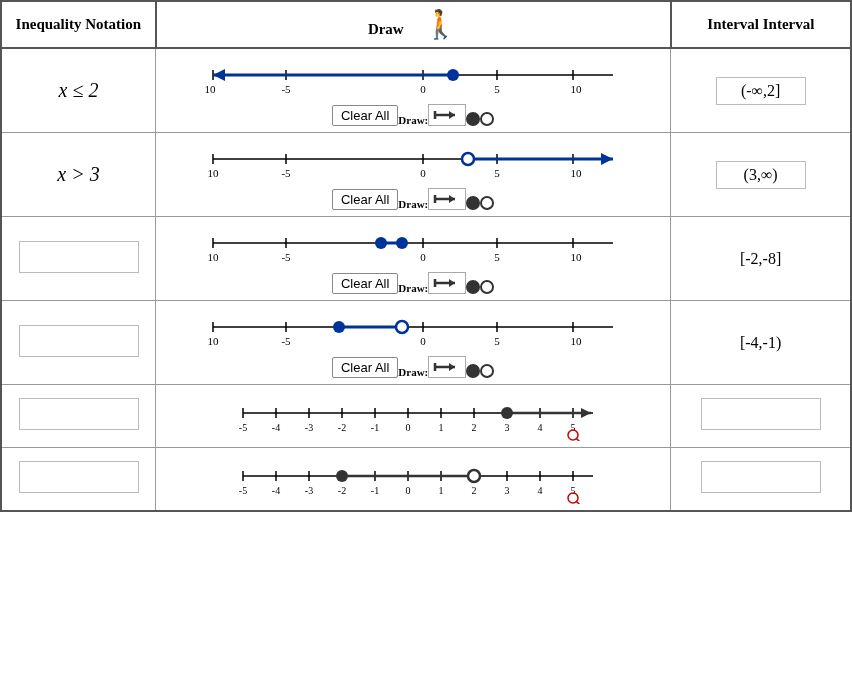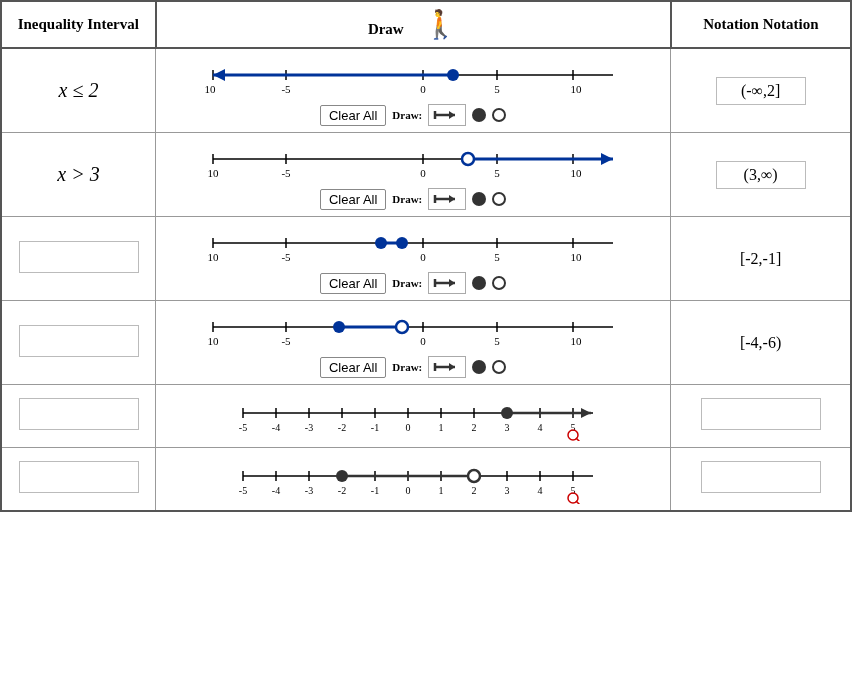--- a/index.html
+++ b/index.html
@@ -47,23 +47,22 @@
       text-align: center;
     }
 
     .row-ineq {
       font-size: 20px;
       font-style: italic;
     }
 
     .controls-row {
       display: flex;
-      align-items: center;
+      align-items: flex-end;
       justify-content: center;
-      gap: 6px;
       margin-top: 4px;
     }
 
     .clear-btn {
       background: #fff;
       border: 1px solid #888;
       padding: 2px 8px;
       font-size: 13px;
       cursor: pointer;
       border-radius: 2px;
@@ -137,26 +136,26 @@
     .header-graph {
       font-size: 22px;
     }
   </style>
 </head>
 <body>
 
 <table class="main-table">
   <thead>
     <tr class="header-row">
-      <th class="ineq-col">Inequality Interval</th>
+      <th class="ineq-col">Inequality Notation</th>
       <th class="graph-col header-graph">
         <span>Draw</span>
         <span style="margin-left:16px; font-size:28px;">🚶</span>
       </th>
-      <th class="interval-col">Notation Notation</th>
+      <th class="interval-col">Interval Interval</th>
     </tr>
   </thead>
   <tbody>
 
     <tr class="row-data">
       <td class="ineq-col">
         <span class="row-ineq">x ≤ 2</span>
       </td>
       <td class="cell-graph">
 
@@ -277,21 +276,21 @@
               <line x1="2" y1="8" x2="22" y2="8" stroke="#333" stroke-width="2.5"></line>
               <polygon points="22,8 16,4 16,12" fill="#333"></polygon>
               <line x1="2" y1="4" x2="2" y2="12" stroke="#333" stroke-width="2.5"></line>
             </svg>
           </span>
           <span class="dot-filled"></span>
           <span class="dot-open"></span>
         </div>
       </td>
       <td class="interval-col">
-        <span>[-2,-1]</span>
+        <span>[-2,-8]</span>
       </td>
     </tr>
 
     <tr class="row-data">
       <td class="ineq-col">
         <span class="ineq-empty-box"></span>
       </td>
       <td class="cell-graph">
         <div class="numline-wrap" style="height:45px;">
           <svg viewBox="0 0 420 45" xmlns="http://www.w3.org/2000/svg">
@@ -320,21 +319,21 @@
               <line x1="2" y1="8" x2="22" y2="8" stroke="#333" stroke-width="2.5"></line>
               <polygon points="22,8 16,4 16,12" fill="#333"></polygon>
               <line x1="2" y1="4" x2="2" y2="12" stroke="#333" stroke-width="2.5"></line>
             </svg>
           </span>
           <span class="dot-filled"></span>
           <span class="dot-open"></span>
         </div>
       </td>
       <td class="interval-col">
-        <span>[-4,-6)</span>
+        <span>[-4,-1)</span>
       </td>
     </tr>
 
     <tr class="row-data">
       <td class="ineq-col">
         <span class="ineq-empty-box"></span>
       </td>
       <td class="cell-graph">
         <div class="numline-wrap" style="height:50px; width:380px;">
           <svg viewBox="0 0 380 50" xmlns="http://www.w3.org/2000/svg">

